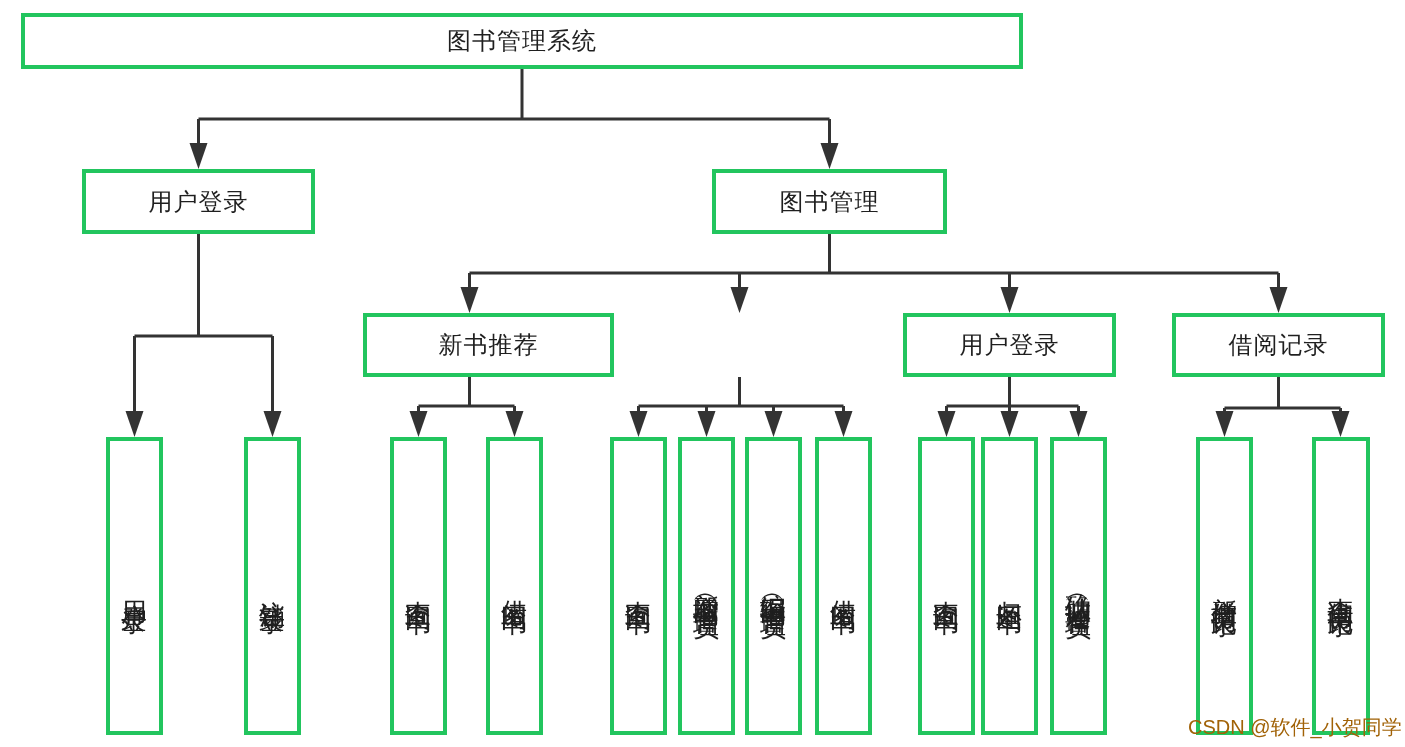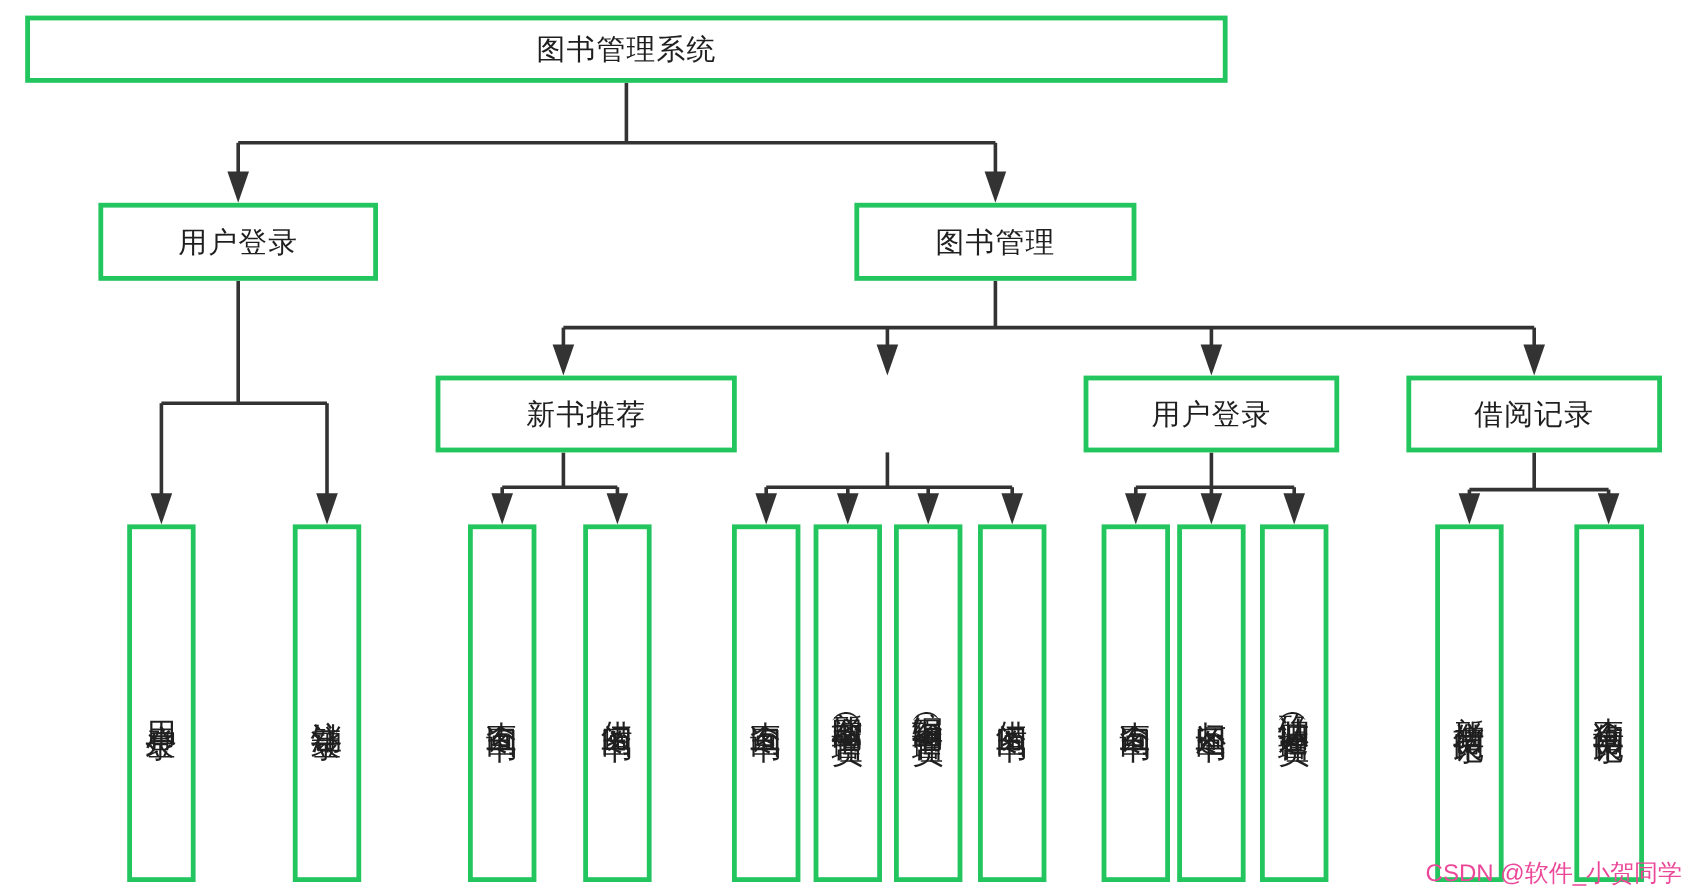--- a/index.html
+++ b/index.html
@@ -42,21 +42,21 @@
     font-size: 26px;
     letter-spacing: 3px;
     line-height: 1;
   }
   .watermark {
     position: absolute;
     left: 1188px;
     top: 714px;
     width: 215px;
     font-size: 20px;
-    color: #ec4899;
+    color: #a16207;
     white-space: nowrap;
     z-index: 3;
   }
   svg path.line {
     stroke: #333333;
     stroke-width: 3;
     fill: none;
   }
   svg path.head {
     stroke: none;

